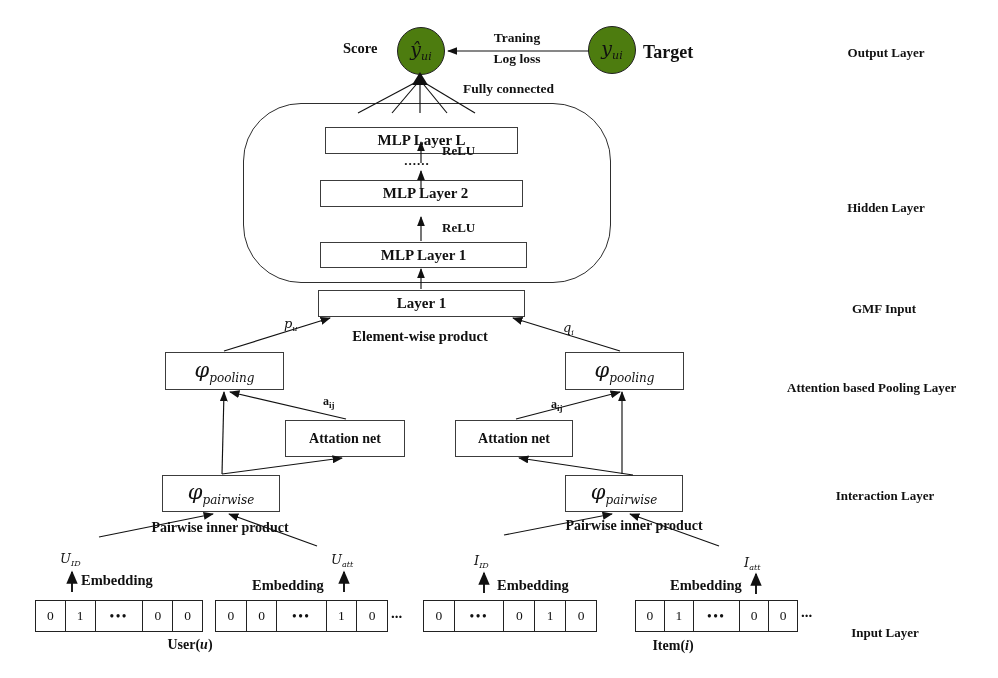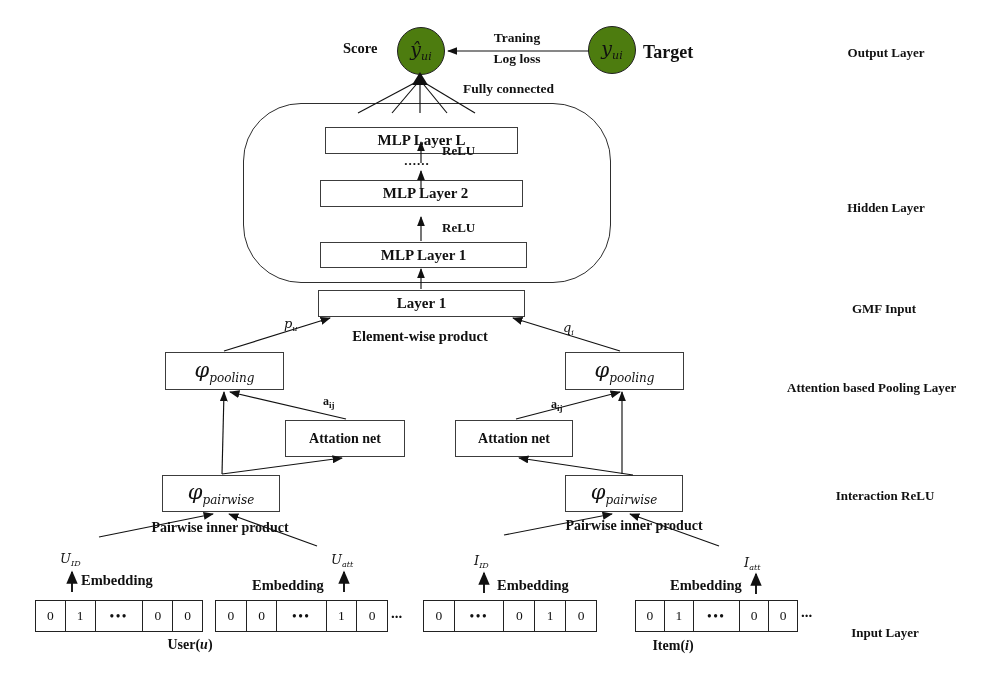--- a/index.html
+++ b/index.html
@@ -160,21 +160,21 @@
       <div class="vc">0</div>
     </div>
   <div class="lbl" style="left:801px; top:604px; font-size:15px;">...</div>
 
   <div class="title" style="left:673px; top:638px;"><span>Item(</span><span class="ivar">i</span><span>)</span></div>
 
   <div class="side" style="left:886px; top:45px;">Output Layer</div>
   <div class="side" style="left:886px; top:200px;">Hidden Layer</div>
   <div class="side" style="left:884px; top:301px;">GMF Input</div>
   <div class="side" style="left:887px; top:380px; width:200px;">Attention based Pooling Layer</div>
-  <div class="side" style="left:885px; top:488px;">Interaction ReLU</div>
+  <div class="side" style="left:885px; top:488px;">Interaction Layer</div>
   <div class="side" style="left:885px; top:625px;">Input Layer</div>
 
   <svg class="overlay" width="998" height="678" viewBox="0 0 998 678">
     <defs>
       <marker id="arr" markerWidth="9" markerHeight="7" refX="8.2" refY="3.5" orient="auto">
         <path d="M0,0 L9,3.5 L0,7 Z" fill="#111"></path>
       </marker>
       <marker id="arrb" markerWidth="7" markerHeight="6" refX="6.2" refY="3" orient="auto">
         <path d="M0,0 L7,3 L0,6 Z" fill="#111"></path>
       </marker>

